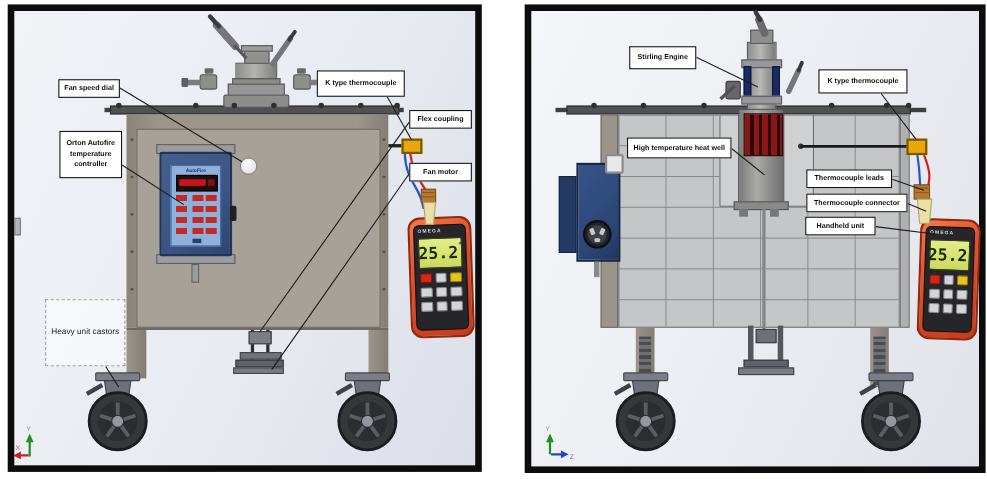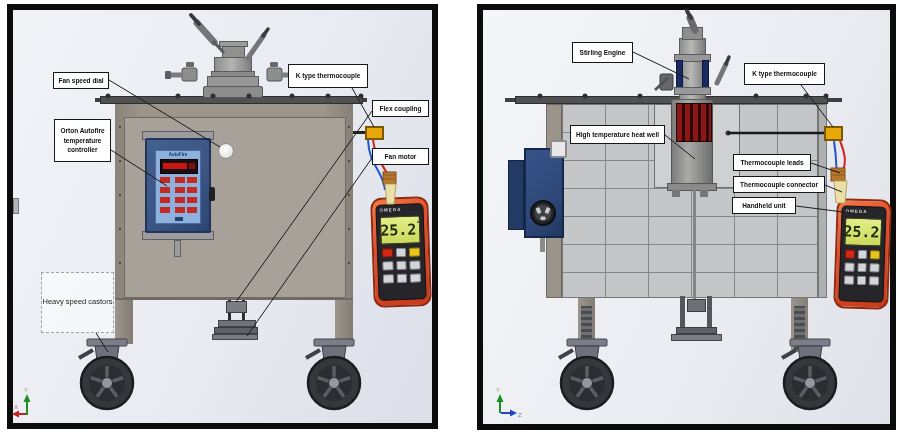--- a/index.html
+++ b/index.html
@@ -328,21 +328,21 @@
       <text x="496" y="392" font-size="6" fill="#9a9a6e">Y</text>
       <text x="518" y="417" font-size="6" fill="#7080b0">Z</text>
     </g>
   </svg>
 
   <div class="callout" style="left:53px;top:72px;width:56px;height:17px;">Fan speed dial</div>
   <div class="callout wrap" style="left:54px;top:119px;width:57px;height:43px;">Orton Autofire temperature controller</div>
   <div class="callout" style="left:288px;top:64px;width:80px;height:24px;">K type thermocouple</div>
   <div class="callout" style="left:372px;top:100px;width:57px;height:17px;">Flex coupling</div>
   <div class="callout" style="left:372px;top:148px;width:57px;height:17px;">Fan motor</div>
-  <div class="callout dashed" style="left:41px;top:272px;width:73px;height:61px;">Heavy speed castors</div>
+  <div class="callout dashed" style="left:41px;top:272px;width:73px;height:61px;">Heavy unit castors</div>
 
   <div class="callout" style="left:572px;top:42px;width:61px;height:21px;">Stirling Engine</div>
   <div class="callout" style="left:744px;top:63px;width:81px;height:22px;">K type thermocouple</div>
   <div class="callout" style="left:570px;top:125px;width:95px;height:19px;">High temperature heat well</div>
   <div class="callout" style="left:733px;top:154px;width:78px;height:17px;">Thermocouple leads</div>
   <div class="callout" style="left:733px;top:176px;width:92px;height:17px;">Thermocouple connector</div>
   <div class="callout" style="left:732px;top:197px;width:64px;height:17px;">Handheld unit</div>
 
 </div>
 

